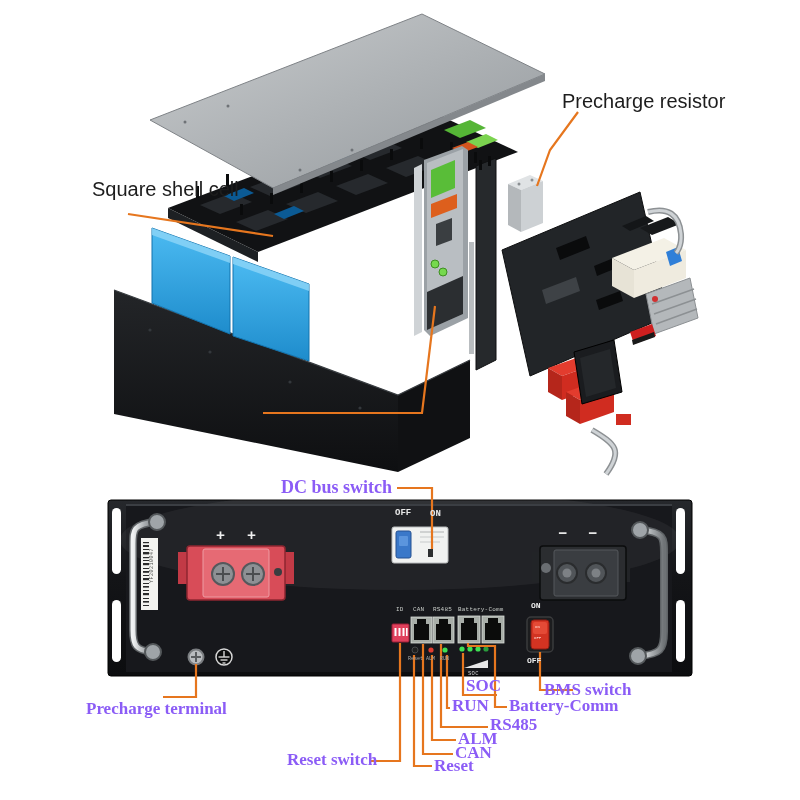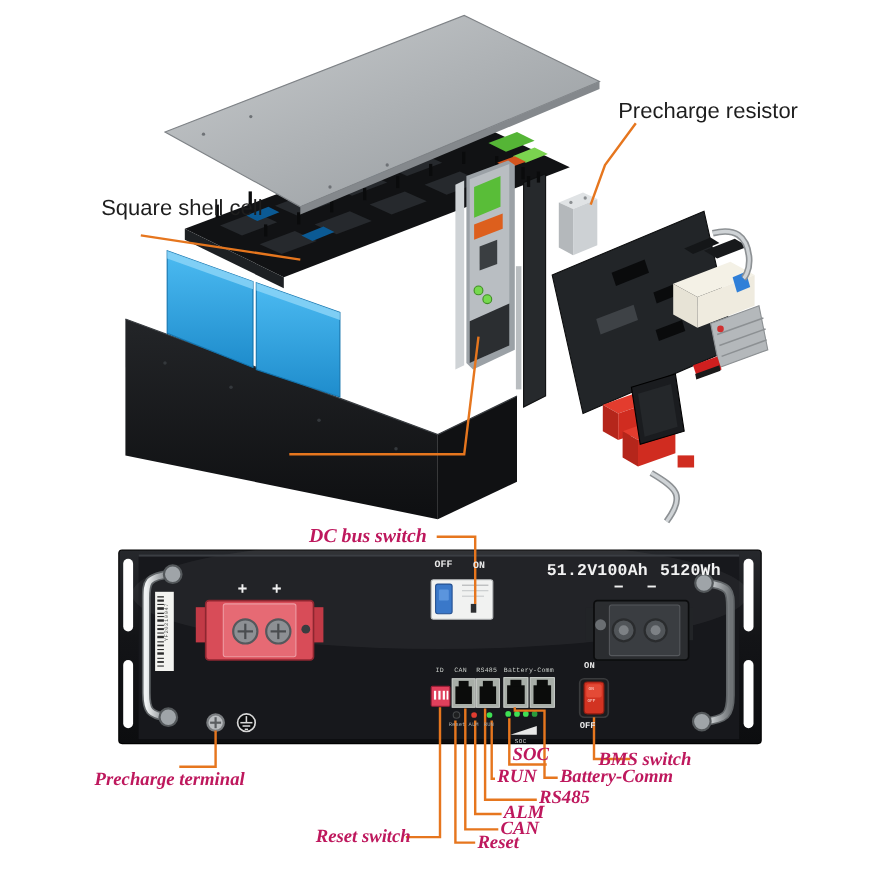--- a/index.html
+++ b/index.html
@@ -1,21 +1,21 @@
 <!DOCTYPE html>
 <html><head>
 <meta charset="utf-8">
 <style>
   html,body{margin:0;padding:0;background:#ffffff;}
   .stage{position:relative;width:800px;height:800px;background:#ffffff;overflow:hidden;
          font-family:"Liberation Sans",sans-serif;}
   svg{position:absolute;left:0;top:0;}
   .lbl{position:absolute;white-space:nowrap;}
   .lbl-sans{font-family:"Liberation Sans",sans-serif;font-size:20px;color:#1d1d1d;}
-  .lbl-serif{font-family:"Liberation Serif",serif;font-weight:700;font-size:17px;color:#be185d;font-style:italic;}
+  .lbl-serif{font-family:"Liberation Serif",serif;font-weight:700;font-size:17px;color:#8b5cf6;}
   .lbl-serif.big{font-size:18px;}
   .pnl{position:absolute;white-space:nowrap;font-family:Liberation Mono, monospace;color:#ececec;}
   .spec{font-size:15px;font-weight:700;letter-spacing:.2px;display:flex;gap:11px;color:#f2f2f2;}
   .sw-mark{font-size:9px;font-weight:700;color:#e8e8e8;}
   .term-mark{font-size:15px;font-weight:700;color:#f0f0f0;}
   .port-lbl{font-size:6px;color:#c9cdc9;letter-spacing:.2px;}
   .led-lbl{font-size:5px;color:#a9aaa9;}
   .soc-lbl{font-size:5.5px;color:#cfcfcf;letter-spacing:.3px;}
   .rocker-mark{font-size:8px;font-weight:700;color:#e9e9e9;}
   .rocker-tiny{font-size:4px;line-height:4.5px;color:#ffd8d2;text-align:center;}
@@ -380,24 +380,20 @@
 <div class="lbl lbl-serif" style="left:287px;top:750px">Reset switch</div>
 <div class="lbl lbl-serif" style="left:434px;top:756px">Reset</div>
 <div class="lbl lbl-serif" style="left:455px;top:743px">CAN</div>
 <div class="lbl lbl-serif" style="left:458px;top:729px">ALM</div>
 <div class="lbl lbl-serif" style="left:490px;top:715px">RS485</div>
 <div class="lbl lbl-serif" style="left:452px;top:696px">RUN</div>
 <div class="lbl lbl-serif" style="left:466px;top:676px">SOC</div>
 <div class="lbl lbl-serif" style="left:509px;top:696px">Battery-Comm</div>
 <div class="lbl lbl-serif" style="left:544px;top:680px">BMS switch</div>
 
-<div class="pnl spec" style="left:497px;top:511px">
-  <span>51.2V100Ah</span>
-  <span>5120Wh</span>
-</div>
 <div class="pnl sw-mark" style="left:395px;top:508px">OFF</div>
 <div class="pnl sw-mark" style="left:430px;top:509px">ON</div>
 <div class="pnl term-mark" style="left:216px;top:528px">+</div>
 <div class="pnl term-mark" style="left:247px;top:528px">+</div>
 <div class="pnl term-mark" style="left:558px;top:526px">−</div>
 <div class="pnl term-mark" style="left:588px;top:526px">−</div>
 <div class="pnl port-lbl" style="left:396px;top:606px">ID</div>
 <div class="pnl port-lbl" style="left:413px;top:606px">CAN</div>
 <div class="pnl port-lbl" style="left:433px;top:606px">RS485</div>
 <div class="pnl port-lbl" style="left:458px;top:606px">Battery-Comm</div>

